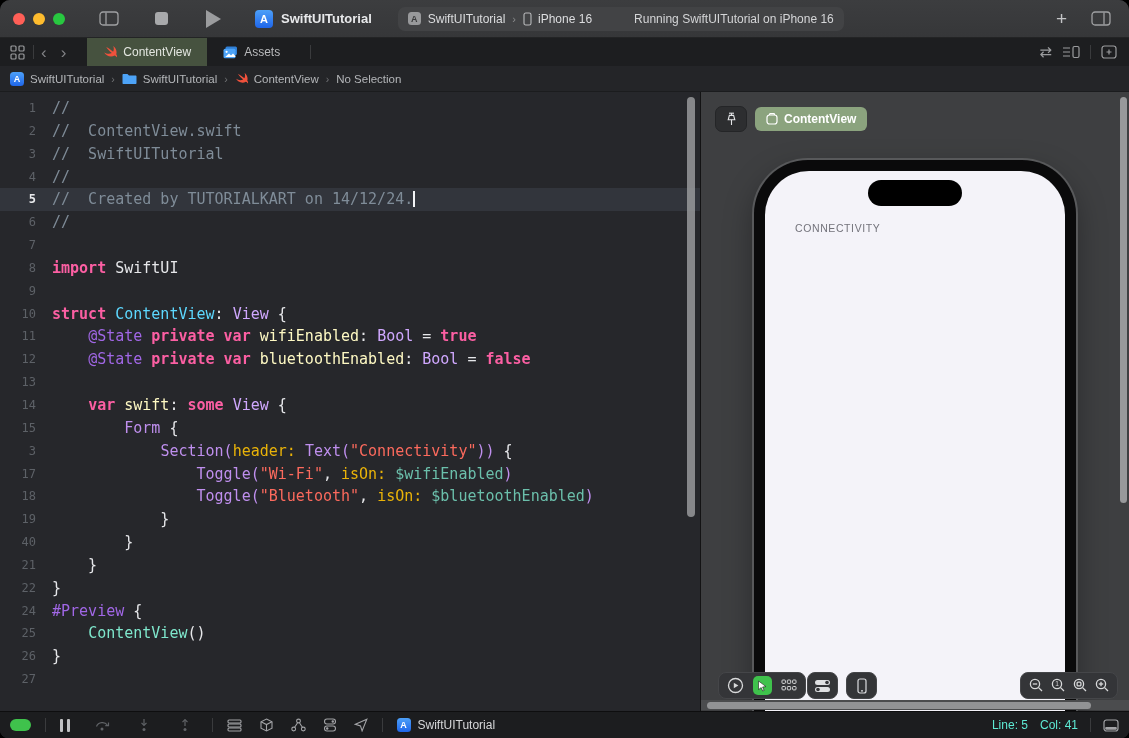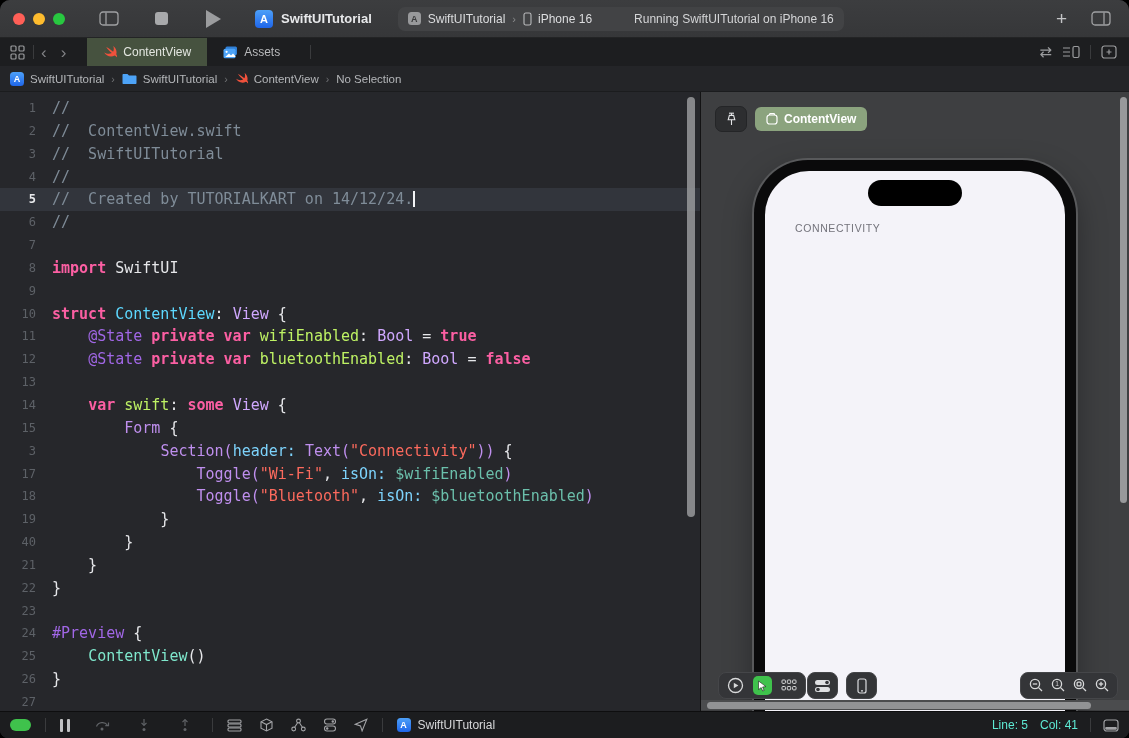--- a/index.html
+++ b/index.html
@@ -43,22 +43,22 @@
   
   .main { position:absolute; top:92px; left:0; right:0; height:619px; display:flex; }
   .editor { position:relative; width:700px; height:619px; background:#26272b; overflow:hidden; }
   .code-area { position:absolute; top:5px; left:0; right:0; font-family:"DejaVu Sans Mono",monospace; font-size:15px; }
   .cl { display:flex; height:22.85px; line-height:22.85px; white-space:pre; }
   .cl.cur { background:#32353c; }
   .cl .g { width:52px; flex:0 0 52px; text-align:right; padding-right:16px; font-size:12px; color:#5d6167; }
   .cl.cur .g { color:#e9eaec; font-weight:bold; }
   .cl .c { flex:1; color:#e6e7ea; }
   .cm{color:#7f8c98}.kw{color:#fc5fa3;font-weight:bold}.at{color:#a167e6}
-  .td{color:#5dd8ff}.pd{color:#bef264}.tr{color:#d0a8ff}.fn{color:#bf8fee}
-  .al{color:#7dd3fc}.pr{color:#6bbfab}.st{color:#fc6a5d}.pl{color:#e6e7ea}.mg{color:#7fe8cd}
+  .td{color:#5dd8ff}.pd{color:#fef9c3}.tr{color:#d0a8ff}.fn{color:#bf8fee}
+  .al{color:#eab308}.pr{color:#6bbfab}.st{color:#fc6a5d}.pl{color:#e6e7ea}.mg{color:#7fe8cd}
   .caret { display:inline-block; width:2px; height:16px; background:#f2f3f5; vertical-align:-3px; }
   .ed-scroll { position:absolute; top:5px; left:687px; width:8px; height:420px; background:#98999b; border-radius:4px; opacity:.85; }
   .panel-div { width:1px; background:#131314; height:619px; }
 
   
   .canvas { position:relative; width:428px; height:619px; background:#3e3f41; overflow:hidden; }
   .pin-btn { position:absolute; left:14px; top:14px; width:32px; height:26px; background:#2d2e30; border:1px solid #242527; border-radius:7px; display:flex; align-items:center; justify-content:center; color:#e3e4e6; }
   .cv-pill { position:absolute; left:54px; top:15px; height:24px; background:#8ba37e; border-radius:6px; display:flex; align-items:center; gap:6px; padding:0 11px; color:#fff; font-size:12px; font-weight:bold; }
   .phone { position:absolute; left:53px; top:68px; width:322px; height:640px; background:#0a0a0b; border-radius:54px; box-shadow:0 0 0 2px #58595b, 0 12px 30px rgba(0,0,0,.35); }
   .screen { position:absolute; inset:11px; background:#f4f3f9; border-radius:44px; overflow:hidden; }
@@ -241,21 +241,20 @@
           <div class="cl"><span class="g">13</span><span class="c"></span></div>
           <div class="cl"><span class="g">14</span><span class="c"><span class="pl">    </span><span class="kw">var</span><span class="pl"> </span><span class="pd">swift</span><span class="pl">: </span><span class="kw">some</span><span class="pl"> </span><span class="tr">View</span><span class="pl"> {</span></span></div>
           <div class="cl"><span class="g">15</span><span class="c"><span class="pl">        </span><span class="fn">Form</span><span class="pl"> {</span></span></div>
           <div class="cl"><span class="g">3</span><span class="c"><span class="pl">            </span><span class="fn">Section(</span><span class="al">header:</span><span class="pl"> </span><span class="fn">Text(</span><span class="st">"Connectivity"</span><span class="fn">))</span><span class="pl"> {</span></span></div>
           <div class="cl"><span class="g">17</span><span class="c"><span class="pl">                </span><span class="fn">Toggle(</span><span class="st">"Wi-Fi"</span><span class="pl">, </span><span class="al">isOn:</span><span class="pl"> </span><span class="pr">$wifiEnabled</span><span class="fn">)</span></span></div>
           <div class="cl"><span class="g">18</span><span class="c"><span class="pl">                </span><span class="fn">Toggle(</span><span class="st">"Bluetooth"</span><span class="pl">, </span><span class="al">isOn:</span><span class="pl"> </span><span class="pr">$bluetoothEnabled</span><span class="fn">)</span></span></div>
           <div class="cl"><span class="g">19</span><span class="c"><span class="pl">            }</span></span></div>
           <div class="cl"><span class="g">40</span><span class="c"><span class="pl">        }</span></span></div>
           <div class="cl"><span class="g">21</span><span class="c"><span class="pl">    }</span></span></div>
           <div class="cl"><span class="g">22</span><span class="c"><span class="pl">}</span></span></div>
-          <div class="cl"><span class="g">23</span><span class="c"></span></div>
           <div class="cl"><span class="g">24</span><span class="c"><span class="at">#Preview</span><span class="pl"> {</span></span></div>
           <div class="cl"><span class="g">25</span><span class="c"><span class="pl">    </span><span class="mg">ContentView</span><span class="pl">()</span></span></div>
           <div class="cl"><span class="g">26</span><span class="c"><span class="pl">}</span></span></div>
           <div class="cl"><span class="g">27</span><span class="c"></span></div>
         </div>
       <div class="ed-scroll"></div>
     </div>
     <div class="panel-div"></div>
 
     <div class="canvas">

